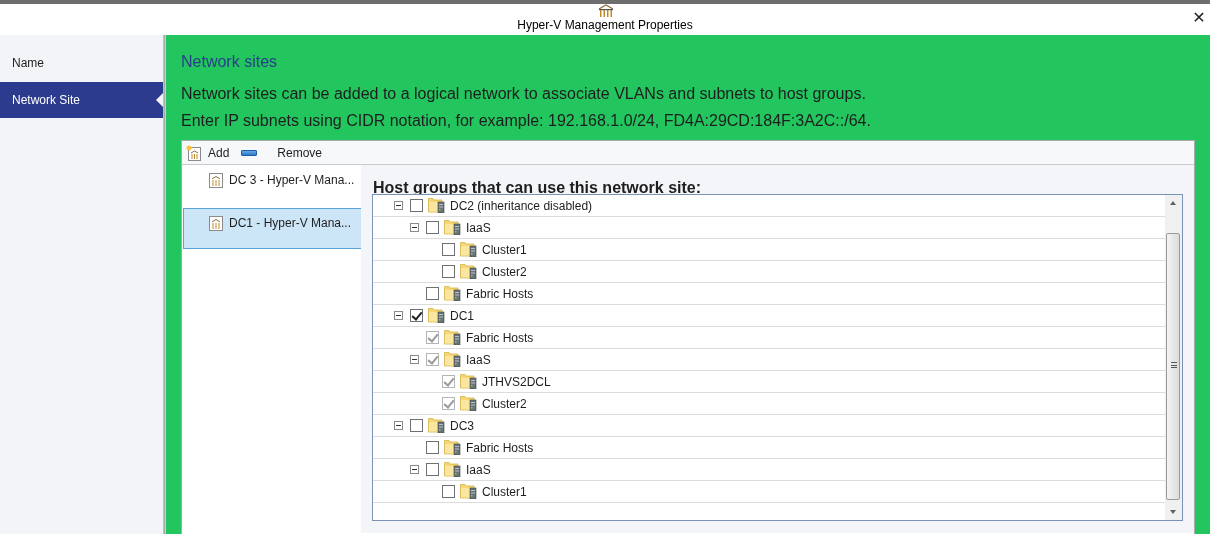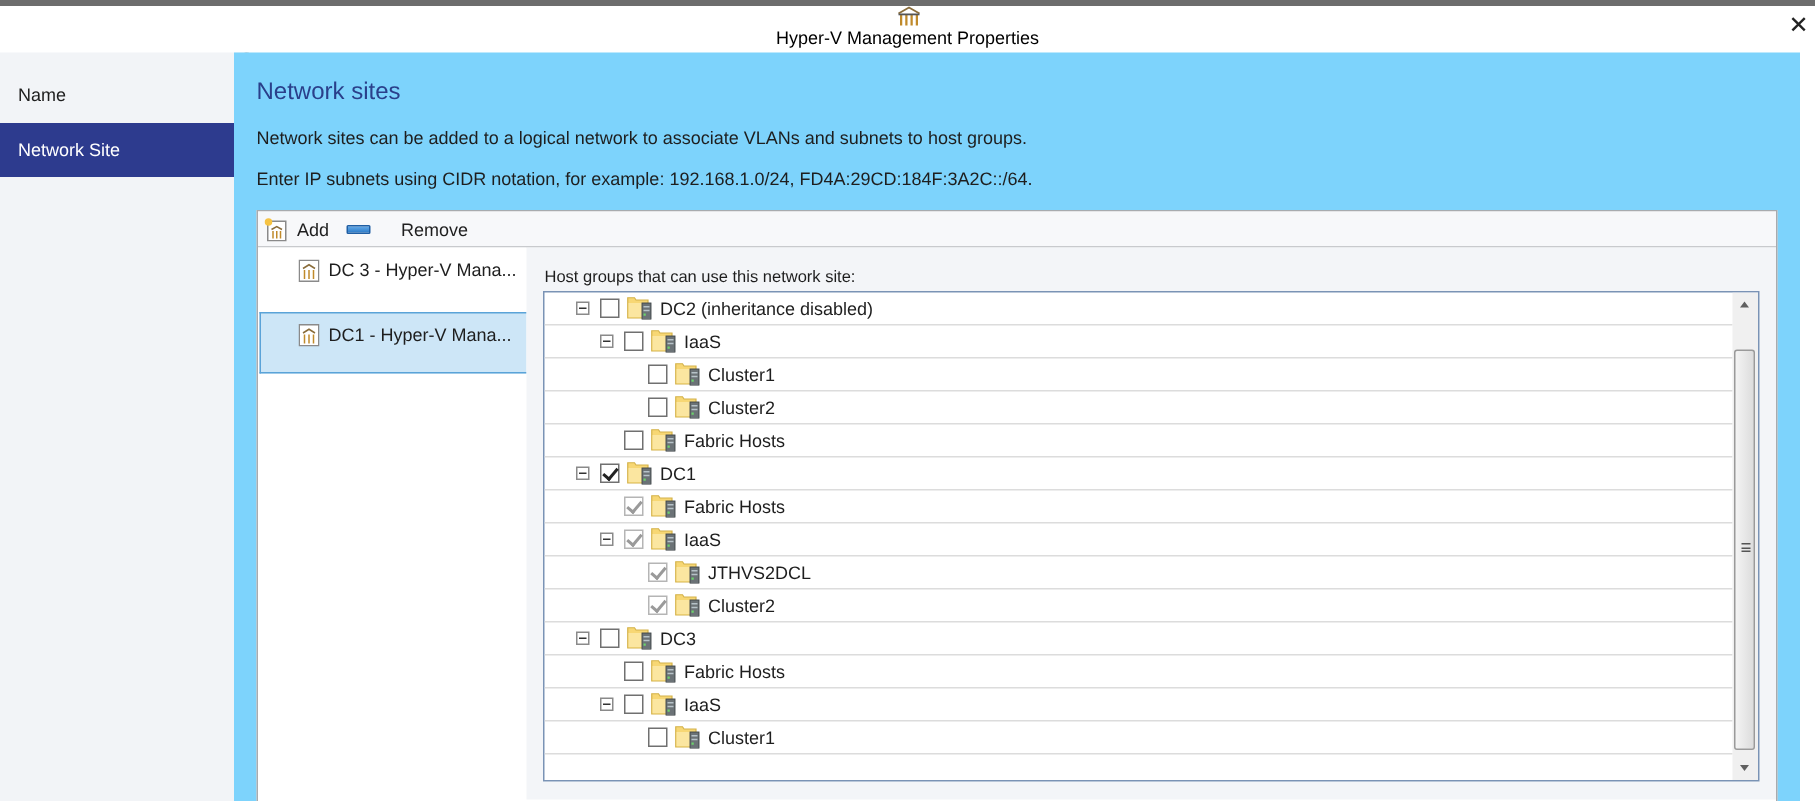--- a/index.html
+++ b/index.html
@@ -12,41 +12,41 @@
   .titlebar .app-icon { width: 16px; height: 14px; margin-left: 7px; margin-right: 5px; }
   .titlebar .title { font-size: 12px; color: #000; }
   .titlebar .close { position: absolute; right: 4px; top: 6px; width: 14px; height: 16px; font-size: 16px; line-height: 16px; color: #222; text-align: center; cursor: pointer; }
 
   .sidebar { position: absolute; left: 0; top: 35px; width: 163px; height: 499px; background: #f2f4f7; }
   .sidebar-sep { position: absolute; left: 163px; top: 35px; width: 3px; height: 499px; background: linear-gradient(to right, #c5c7ca, #a9abae, #dcdfe3); }
   .nav-item { position: absolute; left: 0; width: 163px; height: 36px; padding-left: 12px; line-height: 36px; font-size: 12px; color: #1e1e1e; cursor: pointer; }
   .nav-item.active { background: #2d3b8e; color: #fff; }
   .nav-arrow { position: absolute; right: -1px; top: 10px; width: 0; height: 0; border-top: 8px solid transparent; border-bottom: 8px solid transparent; border-right: 8px solid #f2f4f7; }
 
-  .main { position: absolute; left: 156px; top: 35px; width: 1044px; height: 499px; background: #7dd3fc; }
+  .main { position: absolute; left: 166px; top: 35px; width: 1044px; height: 499px; background: #22c55e; }
   .page-title { position: absolute; left: 15px; top: 18px; font-size: 16px; color: #2a3f8a; }
-  .desc { position: absolute; left: 15px; font-size: 12px; color: #1e1e1e; }
+  .desc { position: absolute; left: 15px; font-size: 16px; color: #1e1e1e; }
   .desc1 { top: 50px; }
   .desc2 { top: 77px; }
 
   .panel { position: absolute; left: 15px; top: 105px; width: 1014px; height: 442px; border: 1px solid #a8abae; background: #fff; }
   .toolbar { position: absolute; left: 0; top: 0; width: 1012px; height: 24px; background: #f7f8fa; border-bottom: 1px solid #c8cacd; display: flex; align-items: center; padding-left: 4px; }
   .tb-btn { display: flex; align-items: center; cursor: pointer; margin-right: 12px; }
   .tb-btn .lbl { font-size: 12px; color: #1e1e1e; margin-left: 6px; }
   .add-icon { width: 16px; height: 16px; }
   .remove-icon { width: 16px; height: 6px; background: linear-gradient(#62a9e8, #2d7cc9); border: 1px solid #1f5ea3; border-radius: 1px; }
 
   .site-list { position: absolute; left: 0; top: 24px; width: 179px; height: 368px; background: #fff; }
   .site-item { position: absolute; left: 1px; width: 178px; height: 41px; padding-left: 26px; padding-top: 8px; font-size: 12px; color: #1e1e1e; cursor: pointer; }
   .site-item.selected { background: #cde6f7; border: 1px solid #5aa3d8; border-right: none; }
   .site-item .site-icon { position: absolute; left: 26px; top: 8px; width: 14px; height: 15px; }
   .site-item .site-lbl { position: absolute; left: 46px; top: 8px; white-space: nowrap; }
 
   .details { position: absolute; left: 179px; top: 24px; width: 833px; height: 368px; background: #f3f5f8; }
-  .hg-label { position: absolute; left: 12px; top: 14px; font-size: 11px; color: #1e1e1e; }
+  .hg-label { position: absolute; left: 12px; top: 14px; font-size: 16px; color: #1e1e1e; font-weight: bold; }
   .tree { position: absolute; left: 11px; top: 29px; width: 811px; height: 327px; border: 1px solid #7a93b5; background: #fff; overflow: hidden; }
   .tree-row { position: absolute; left: 0; width: 792px; height: 22px; border-bottom: 1px solid #dcdcdc; }
   .tree-row .expander { position: absolute; top: 6px; width: 9px; height: 9px; border: 1px solid #8a8a8a; background: #fff; cursor: pointer; }
   .tree-row .expander::after { content: ""; position: absolute; left: 1px; top: 3px; width: 5px; height: 1px; background: #333; }
   .tree-row .cb { position: absolute; top: 4px; width: 13px; height: 13px; border: 1px solid #707070; background: #fff; cursor: pointer; }
   .tree-row .cb.checked::after { content: ""; position: absolute; left: 3px; top: 0px; width: 4px; height: 8px; border-right: 2px solid #222; border-bottom: 2px solid #222; transform: rotate(40deg); }
   .tree-row .cb.inherited { border-color: #b5b5b5; }
   .tree-row .cb.inherited::after { content: ""; position: absolute; left: 3px; top: 0px; width: 4px; height: 8px; border-right: 2px solid #9a9a9a; border-bottom: 2px solid #9a9a9a; transform: rotate(40deg); }
   .tree-row .folder { position: absolute; top: 3px; width: 17px; height: 15px; }
   .tree-row .lbl { position: absolute; top: 4px; font-size: 12px; color: #1e1e1e; white-space: nowrap; }

